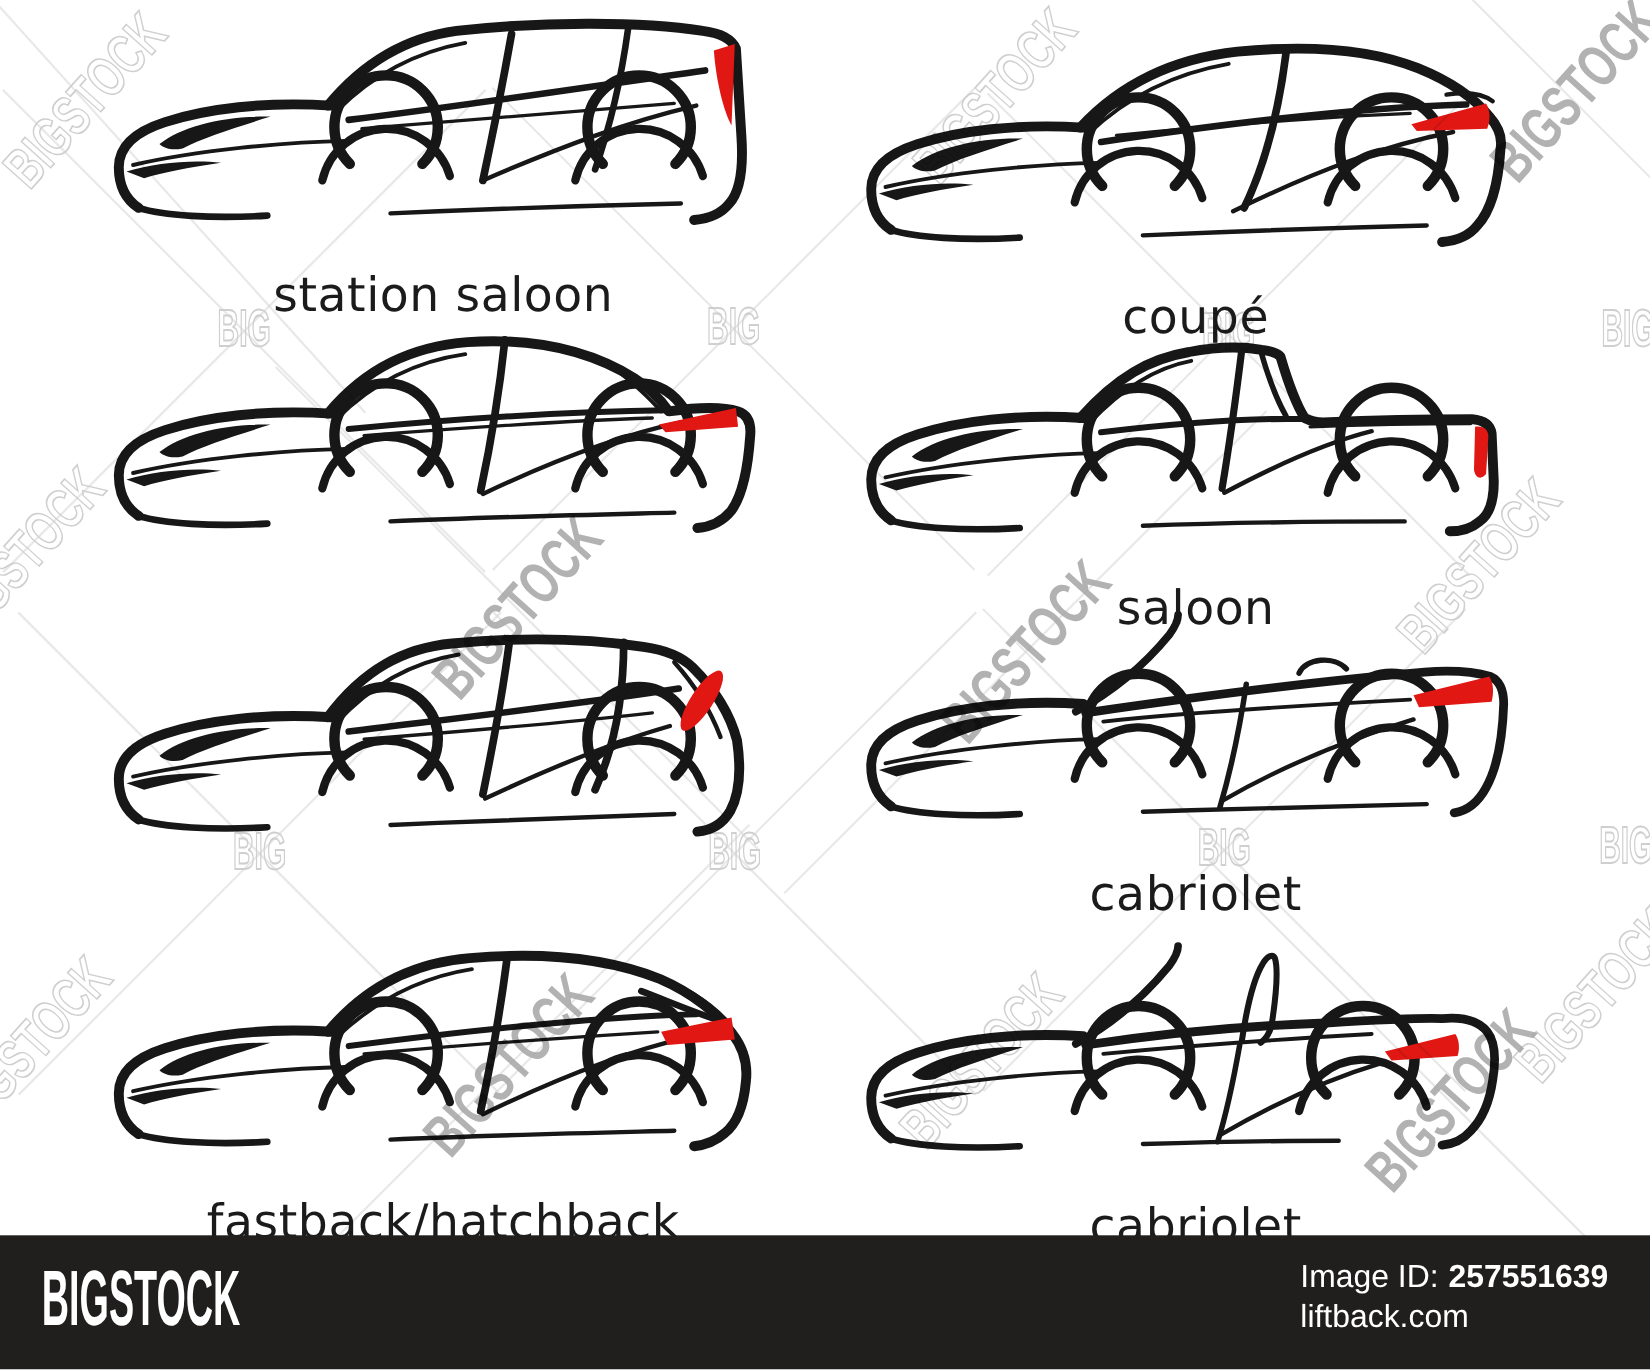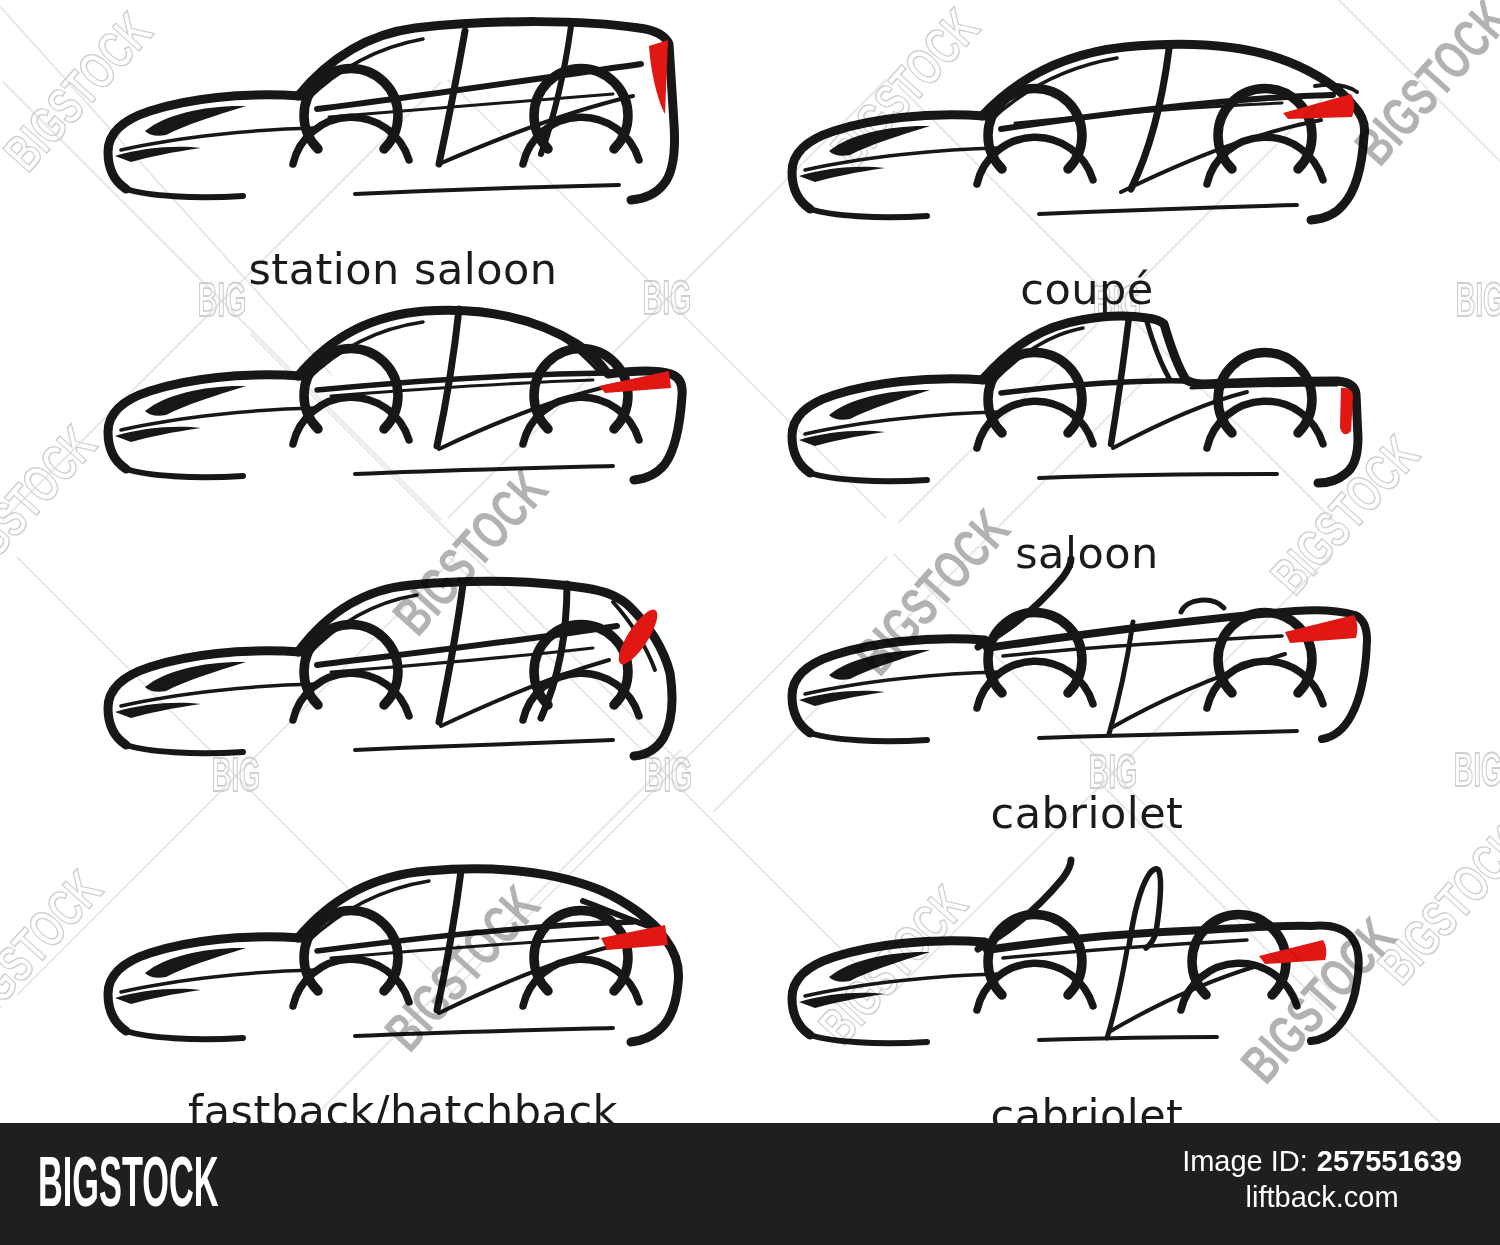--- a/index.html
+++ b/index.html
@@ -32,21 +32,21 @@
   
   .footer{
     position:absolute;left:0;top:1123px;width:1500px;height:122px;
     background:var(--footer-bg,#211e1e);color:var(--footer-text,#ffffff);z-index:10;
     font-family:"Liberation Sans",sans-serif;
   }
   .footer .logo{
     position:absolute;left:38px;top:34px;font-weight:bold;font-size:44px;letter-spacing:0;
     transform:scale(.78,1.62);transform-origin:left center;color:var(--footer-text,#ffffff);
   }
-  .footer .meta{position:absolute;right:38px;top:20px;text-align:center;font-size:29px;line-height:36px;}
+  .footer .meta{position:absolute;right:38px;top:20px;text-align:left;font-size:29px;line-height:36px;}
   .footer .meta .bold{font-weight:bold;margin-left:9px;}
 </style>
 </head>
 <body>
 
 <svg width="0" height="0" style="position:absolute" aria-hidden="true">
   <defs>
     <g id="car-front">
       <path class="s" stroke-width="9" d="M208,92 C148,88 94,95 57,107 C29,116 15,130 15,148 C15,165 21,177 33,185"></path>
       <path class="s" stroke-width="6" d="M33,185 C55,192 100,195 150,192"></path>

